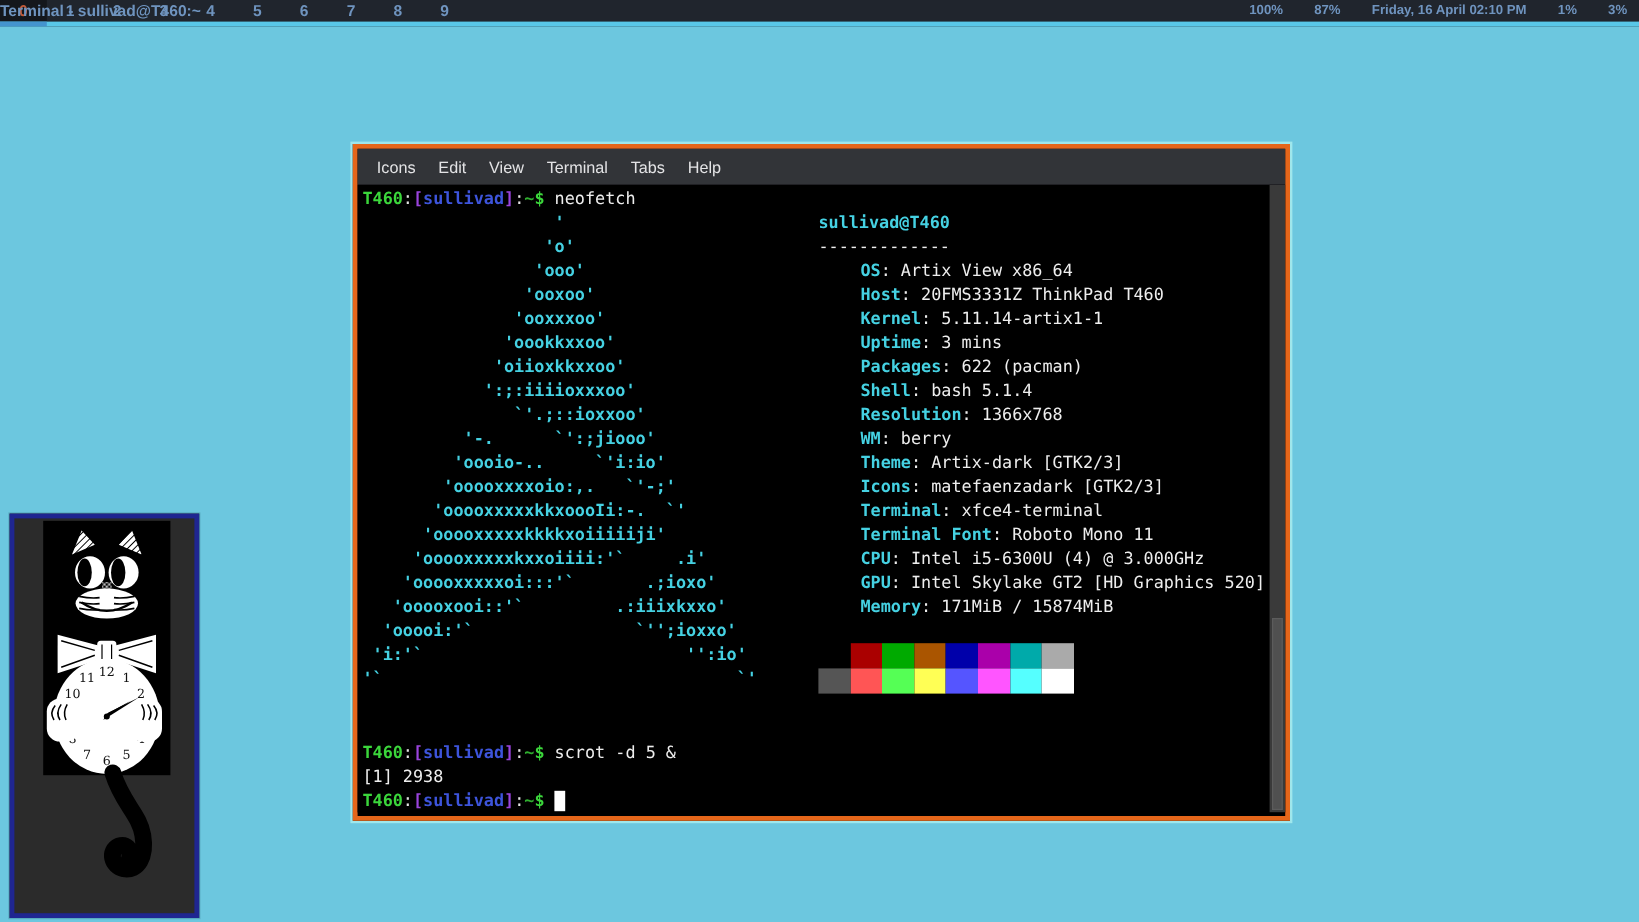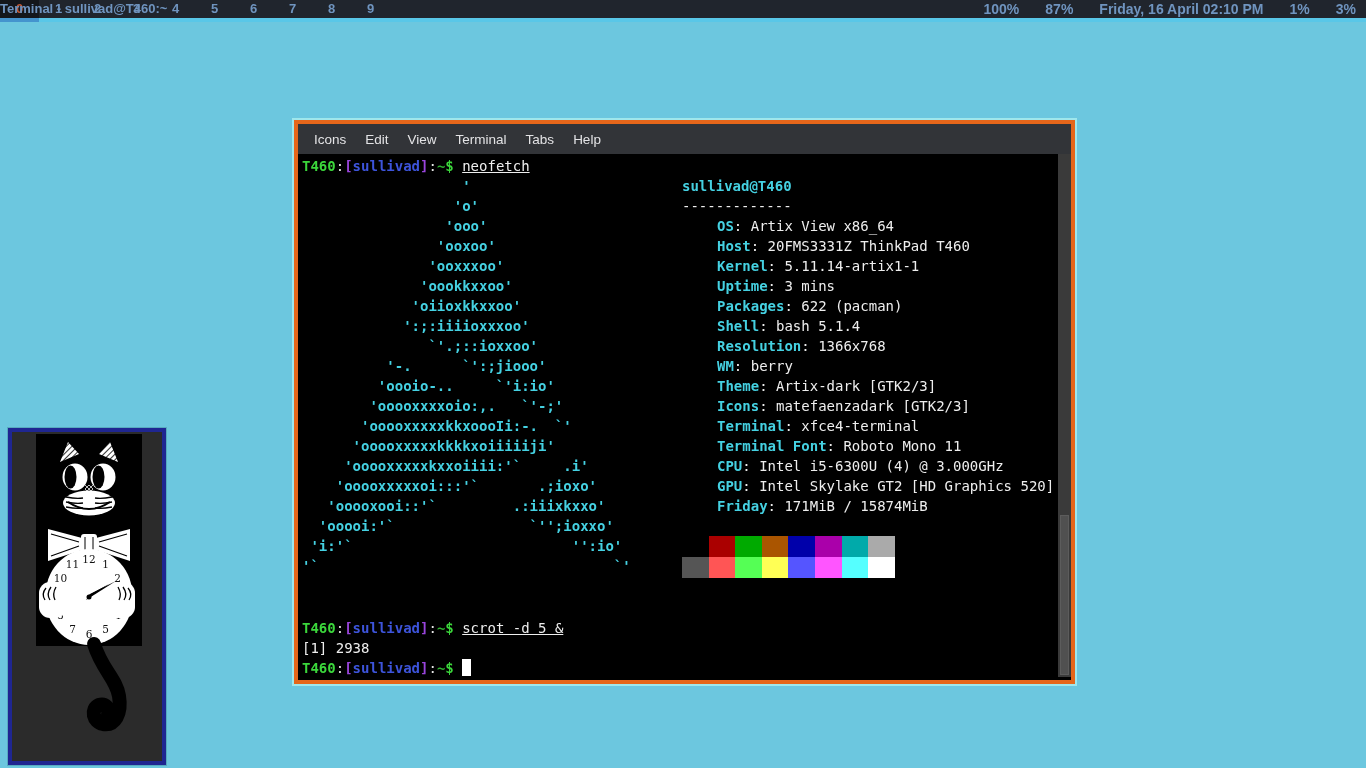--- a/index.html
+++ b/index.html
@@ -19,21 +19,21 @@
   }
   .ws-cell.active { background:#14171c; color:#c25a38; }
   .bar-underline { position:absolute; left:0; top:18px; width:1366px; height:4px; background:#59c7e8; }
   .bar-underline-active { position:absolute; left:0; top:18px; width:39px; height:4px; background:#4494ce; }
   .bar-title {
     position:absolute; left:0; top:0; width:1366px; height:18px; line-height:18px;
     text-align:left; font-size:13px; font-weight:bold; color:#6f94bf; pointer-events:none;
   }
   .bar-status {
     position:absolute; right:10px; top:0; height:18px; display:flex; gap:26px;
-    align-items:center; font-size:14px; font-weight:bold; color:#6f94bf;
+    align-items:center; font-size:11px; font-weight:bold; color:#6f94bf;
   }
 
   
   .terminal-window {
     position:absolute; left:292px; top:118px; width:785px; height:568px;
     border:2px solid #9fe7ec;
   }
   .window-frame { width:100%; height:100%; border:4px solid #e5661a; background:#000; }
   .menu-bar {
     height:30px; background:#323438; display:flex; align-items:center;
@@ -46,21 +46,21 @@
     font-size:14px; line-height:20px; color:#eeeeee;
     padding:2px 0 0 4px;
   }
   .line { height:20px; white-space:pre; }
   .p-host { color:#3bd63b; font-weight:bold; }
   .p-sep  { color:#e6e6e6; }
   .p-br   { color:#9a44dd; font-weight:bold; }
   .p-user { color:#3d54db; font-weight:bold; }
   .p-path { color:#2fae2f; font-weight:bold; }
   .p-sym  { color:#3bd63b; font-weight:bold; }
-  .cmd    { margin-left:8.4px; white-space:pre; color:#eeeeee;text-decoration:underline; }
+  .cmd    { margin-left:8.4px; white-space:pre; color:#eeeeee; }
   .cursor { display:inline-block; width:8.4px; height:17px; background:#ffffff; margin-left:8.4px; vertical-align:text-bottom; }
 
   .neofetch-block { position:relative; height:402px; }
   .ascii-art {
     position:absolute; left:0; top:0; margin:0;
     font-family:inherit; font-size:14px; line-height:20px;
     color:#45d1e2; font-weight:bold; white-space:pre;
   }
   .nf-info { position:absolute; left:380px; top:0; }
   .nf-title { height:20px; color:#45d1e2; font-weight:bold; white-space:pre; }
@@ -158,21 +158,21 @@
           <div class="nf-line"><span class="nf-label">Packages</span><span class="nf-colon">: </span><span class="nf-value">622 (pacman)</span></div>
           <div class="nf-line"><span class="nf-label">Shell</span><span class="nf-colon">: </span><span class="nf-value">bash 5.1.4</span></div>
           <div class="nf-line"><span class="nf-label">Resolution</span><span class="nf-colon">: </span><span class="nf-value">1366x768</span></div>
           <div class="nf-line"><span class="nf-label">WM</span><span class="nf-colon">: </span><span class="nf-value">berry</span></div>
           <div class="nf-line"><span class="nf-label">Theme</span><span class="nf-colon">: </span><span class="nf-value">Artix-dark [GTK2/3]</span></div>
           <div class="nf-line"><span class="nf-label">Icons</span><span class="nf-colon">: </span><span class="nf-value">matefaenzadark [GTK2/3]</span></div>
           <div class="nf-line"><span class="nf-label">Terminal</span><span class="nf-colon">: </span><span class="nf-value">xfce4-terminal</span></div>
           <div class="nf-line"><span class="nf-label">Terminal Font</span><span class="nf-colon">: </span><span class="nf-value">Roboto Mono 11</span></div>
           <div class="nf-line"><span class="nf-label">CPU</span><span class="nf-colon">: </span><span class="nf-value">Intel i5-6300U (4) @ 3.000GHz</span></div>
           <div class="nf-line"><span class="nf-label">GPU</span><span class="nf-colon">: </span><span class="nf-value">Intel Skylake GT2 [HD Graphics 520]</span></div>
-          <div class="nf-line"><span class="nf-label">Friday</span><span class="nf-colon">: </span><span class="nf-value">171MiB / 15874MiB</span></div>
+          <div class="nf-line"><span class="nf-label">Memory</span><span class="nf-colon">: </span><span class="nf-value">171MiB / 15874MiB</span></div>
           <div class="palette">
             <div class="palette-row"><span class="pal" style="background: rgb(0, 0, 0);"></span><span class="pal" style="background: rgb(170, 0, 0);"></span><span class="pal" style="background: rgb(0, 170, 0);"></span><span class="pal" style="background: rgb(170, 85, 0);"></span><span class="pal" style="background: rgb(0, 0, 170);"></span><span class="pal" style="background: rgb(170, 0, 170);"></span><span class="pal" style="background: rgb(0, 170, 170);"></span><span class="pal" style="background: rgb(170, 170, 170);"></span></div>
             <div class="palette-row"><span class="pal" style="background: rgb(85, 85, 85);"></span><span class="pal" style="background: rgb(255, 85, 85);"></span><span class="pal" style="background: rgb(85, 255, 85);"></span><span class="pal" style="background: rgb(255, 255, 85);"></span><span class="pal" style="background: rgb(85, 85, 255);"></span><span class="pal" style="background: rgb(255, 85, 255);"></span><span class="pal" style="background: rgb(85, 255, 255);"></span><span class="pal" style="background: rgb(255, 255, 255);"></span></div>
           </div>
         </div>
       </div>
 
       <div class="line"></div>
       <div class="line"></div>
 

